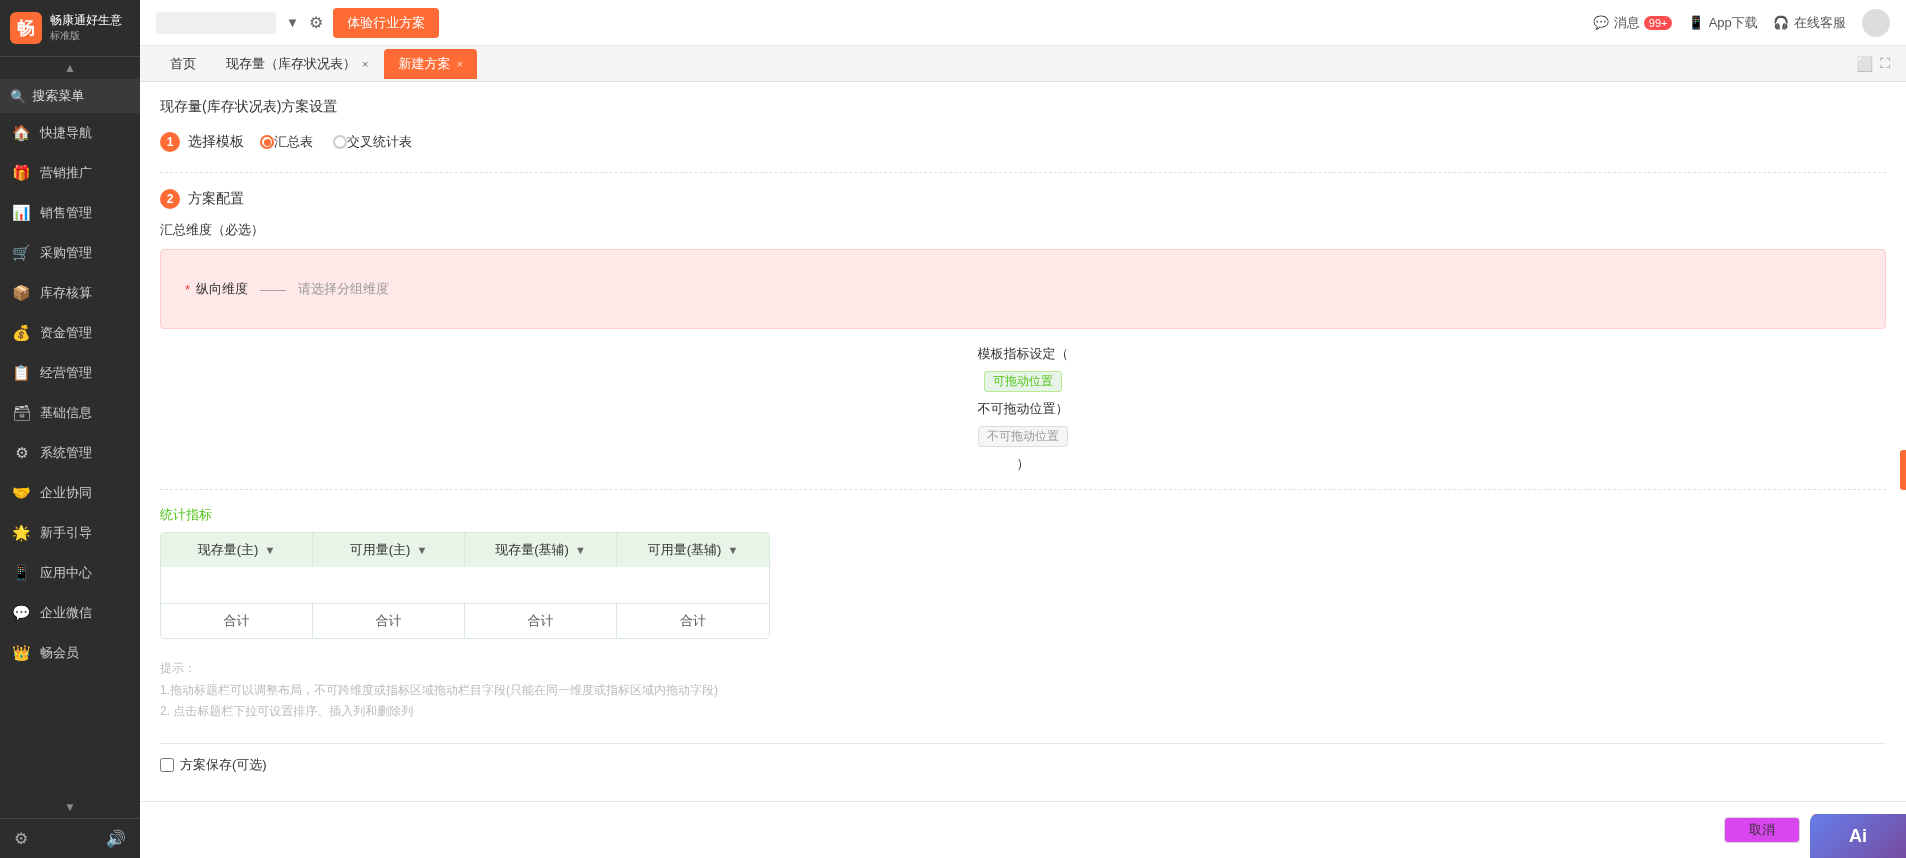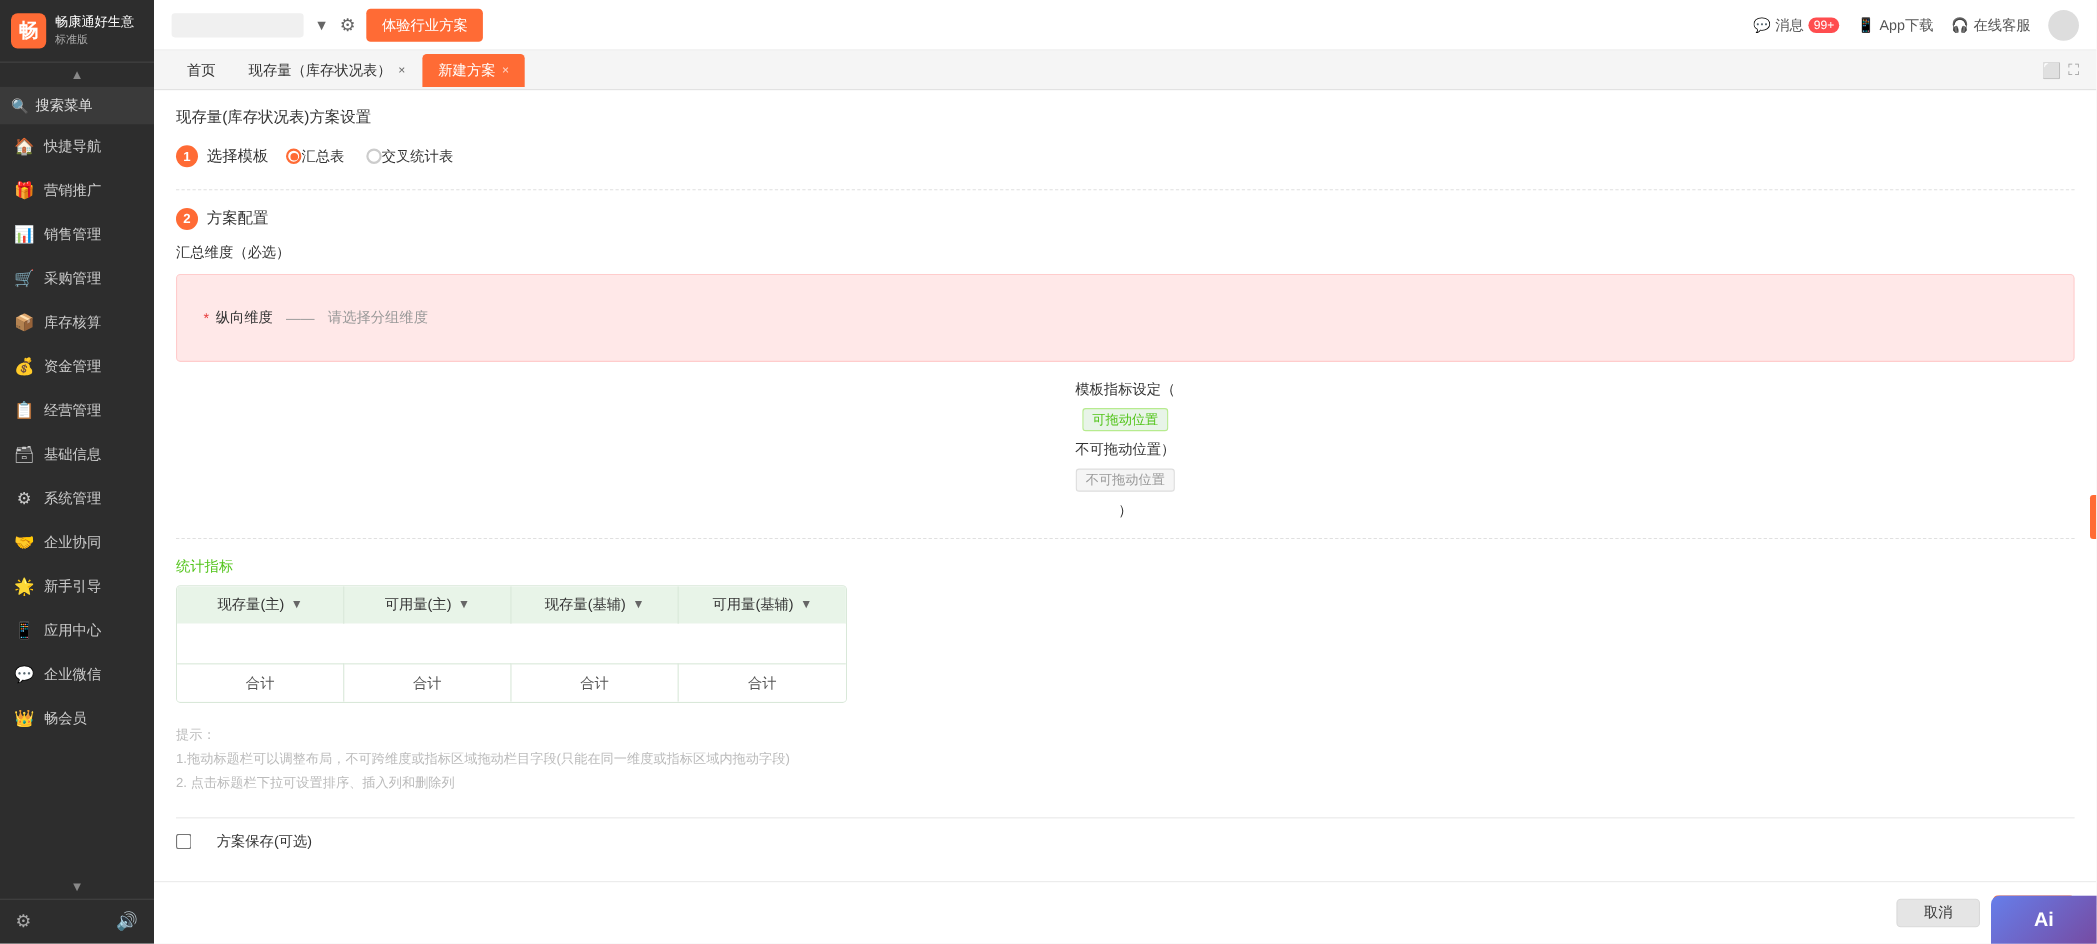--- a/index.html
+++ b/index.html
@@ -346,21 +346,21 @@
     .tips-section {
       margin-top: 16px;
       color: #bbb;
       font-size: 12px;
       line-height: 1.8;
     }
     .tips-title { color: #bbb; }
 
     
     .save-section {
-      display: flex; align-items: center; gap: 23px;
+      display: flex; align-items: center; gap: 6px;
       margin-top: 20px;
       padding-top: 12px;
       border-top: 1px solid #e8e8e8;
     }
     .save-checkbox {
       width: 14px; height: 14px;
       border: 1px solid #ccc;
       background: white;
       cursor: pointer;
     }
@@ -371,21 +371,21 @@
       display: flex; justify-content: flex-end; align-items: center;
       gap: 12px;
       padding: 12px 20px;
       background: #fff;
       border-top: 1px solid #e8e8e8;
       flex-shrink: 0;
     }
     .btn-cancel {
       padding: 3px 24px;
       border: 1px solid #d9d9d9;
-      background: #e5e5e5;
+      background: #d946ef;
       border-radius: 4px;
       cursor: pointer;
       font-size: 13px;
       color: #333;
     }
     .btn-query {
       padding: 7px 24px;
       background: #ff6b35;
       border: none;
       border-radius: 4px;

